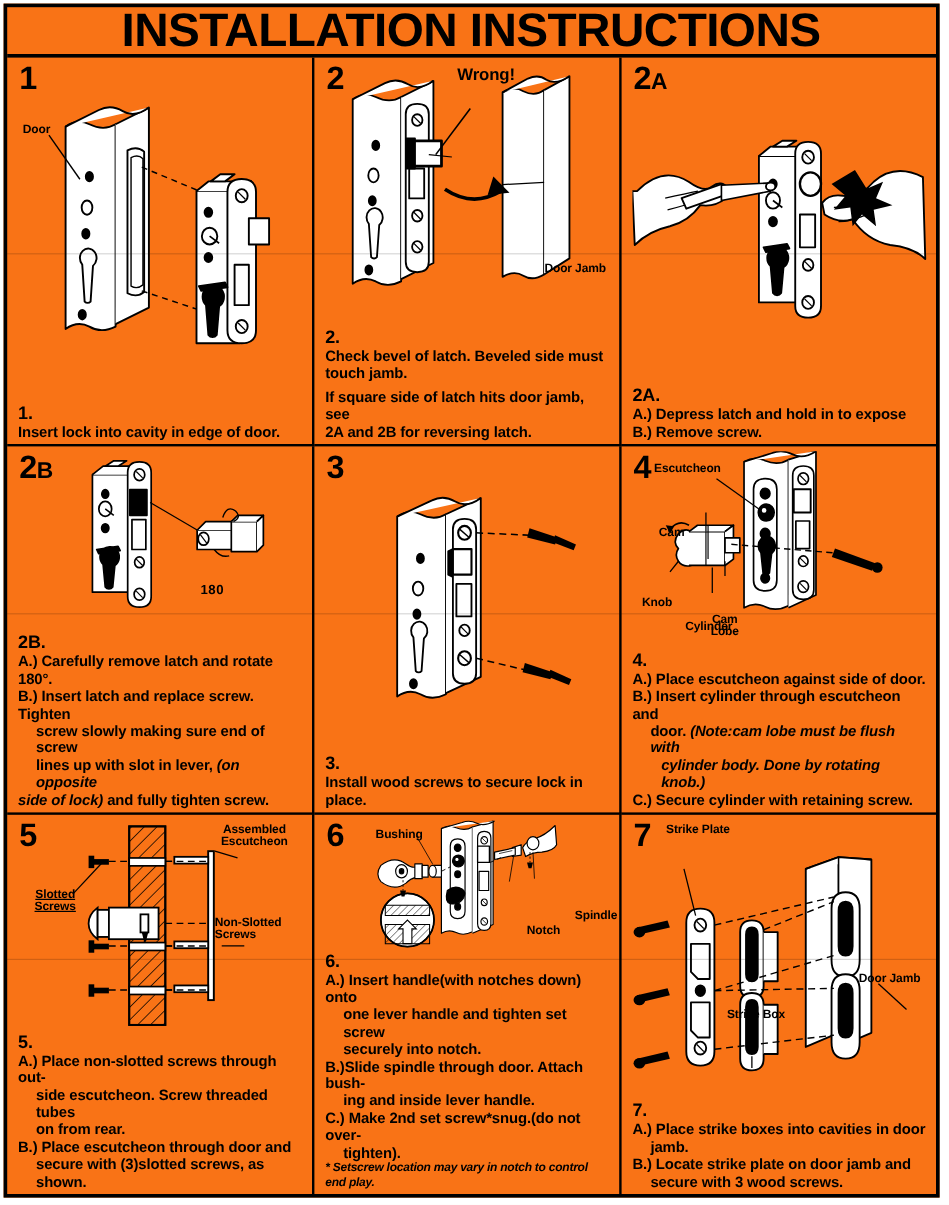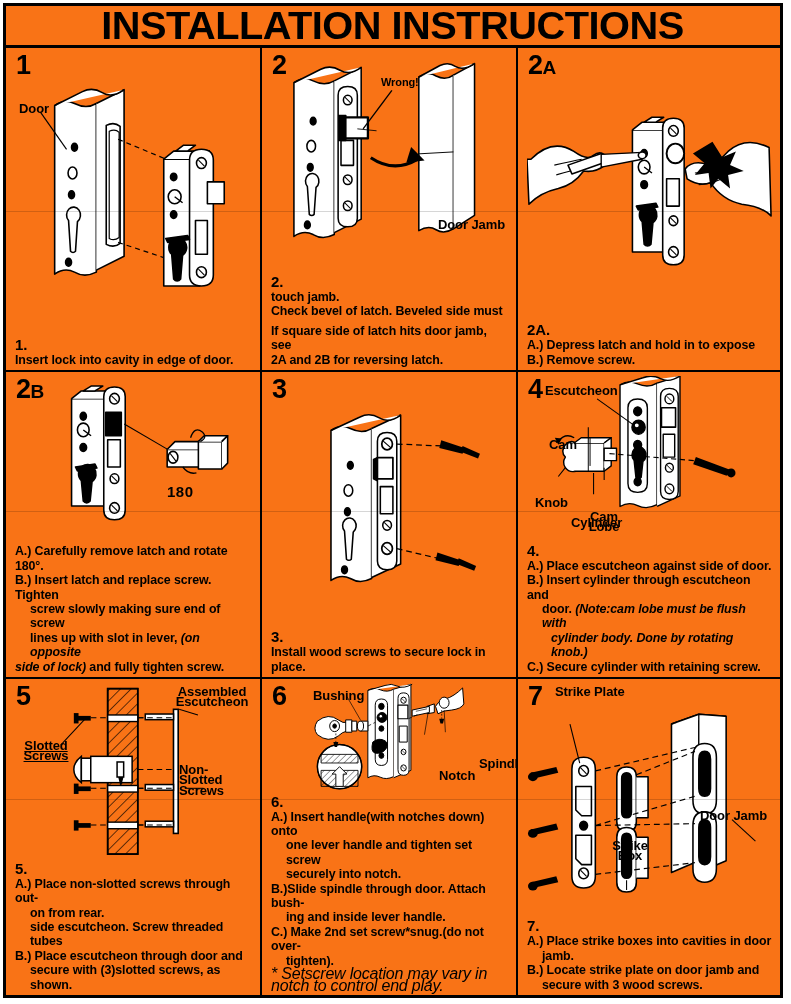--- a/index.html
+++ b/index.html
@@ -81,25 +81,25 @@
     flex:0 0 auto;
     font-size:12.4px;
     line-height:14.4px;
     font-weight:bold;
     letter-spacing:-0.1px;
   }
   .txt .hd{font-size:15px;line-height:17px;font-weight:bold;}
   .txt p{margin:0;}
   .txt .ind2{padding-left:15px;}
   .ital{font-style:italic;}
-  .foot{font-size:16px;line-height:12px;font-style:italic;font-weight:normal;letter-spacing:-0.2px;}
+  .foot{font-size:10px;line-height:12px;font-style:italic;font-weight:bold;letter-spacing:-0.2px;}
 
   .lbl{
     position:absolute;
-    font-size:13px;
+    font-size:10px;
     font-weight:bold;
     line-height:10.4px;
     letter-spacing:-0.1px;
     white-space:nowrap;
   }
   .lbl.ctr{text-align:center;white-space:normal;}
   .hairline{
     position:absolute;left:0;right:0;height:1px;
     background:rgba(0,0,0,0.16);
   }
@@ -207,27 +207,27 @@
            <path d="M150 26 l22 -12 q9 -4 16 1 q8 5 20 -3" fill="#fff"></path>
            <path d="M150 106 l36 -2" stroke-width="1"></path>
          </g>
 
          <path d="M100 110 q24 16 48 2" stroke="#000" stroke-width="3.2" fill="none"></path>
          <path d="M142 99 l14 14 l-19 2 Z" fill="#000"></path>
 
          <path d="M122 40 L92 80" stroke="#000" stroke-width="1.4" fill="none"></path>
          <path d="M86 80 l20 2" stroke="#000" stroke-width="0.9" fill="none"></path>
        </svg>
-       <div class="lbl" style="left:110px;top:5px;font-size:11px;margin-top:20px;">Wrong!</div>
+       <div class="lbl" style="left:110px;top:5px;font-size:14px;">Wrong!</div>
        <div class="lbl" style="right:4px;top:168px;">Door Jamb</div>
      </div>
      <div class="txt">
        <p class="hd">2.</p>
+       <p><span>Check  bevel  of latch.</span><span style="font-weight:bold"> </span><span>Beveled</span> <span>side  must</span></p>
        <p>touch jamb.</p>
-       <p><span>Check  bevel  of latch.</span><span style="font-weight:bold"> </span><span>Beveled</span> <span>side  must</span></p>
        <p style="height:5px"></p>
        <p><span>If</span> <span>square</span> <span>side of latch hits door  jamb, see</span></p>
        <p>2A and 2B for reversing latch.</p>
      </div>
    </div>
 
    <div class="cell c3 r1">
      <div class="stepnum"><span>2</span><span class="sub">A</span></div>
      <div class="art">
        <svg viewBox="0 0 252 240" preserveAspectRatio="xMidYMid meet">
@@ -315,23 +315,24 @@
            <rect x="188" y="66" width="24" height="28" fill="#fff"></rect>
            <path d="M188 66 l6 -6 l24 0 l-6 6" fill="#fff"></path>
            <path d="M212 66 l6 -6 l0 28 l-6 6" fill="#fff"></path>
            <ellipse cx="162" cy="82" rx="5" ry="6" fill="#fff"></ellipse>
            <path d="M159 78 l6 8" stroke-width="1.1"></path>
 
            <path d="M180 62 q4 -12 12 -6 q6 6 -2 10" stroke-width="1.3"></path>
            <path d="M172 92 q6 8 14 6" stroke-width="1.3"></path>
          </g>
        </svg>
-       <div class="lbl" style="left:152px;top:111px;font-size:15px;letter-spacing:0.5px;">180</div>
-     </div>
-     <div class="txt">
+       <div class="lbl" style="left:152px;top:111px;font-size:11px;letter-spacing:0.5px;">180</div>
+     </div>
+     <div class="txt">
+       <p class="hd">2B.</p>
        <p>A.) Carefully remove latch and  rotate 180°.</p>
        <p>B.) Insert latch and replace screw.  Tighten</p>
        <p class="ind2">screw slowly making sure end of screw</p>
        <p class="ind2"><span>lines up with slot in lever,</span> <span class="ital">(on opposite</span></p>
        <p><span class="ital">side of lock)</span> <span>and fully tighten screw.</span></p>
      </div>
    </div>
 
    <div class="cell c2 r2">
      <div class="stepnum">3</div>
@@ -515,22 +516,22 @@
            <path d="M176 112 L196 112"></path>
          </g>
        </svg>
        <div class="lbl ctr" style="right:4px;top:4px;width:74px;">Assembled Escutcheon</div>
        <div class="lbl ctr" style="left:4px;top:58px;width:54px;text-align:center;text-decoration:underline;">Slotted Screws</div>
        <div class="lbl ctr" style="right:2px;top:82px;width:72px;text-align:left;">Non-Slotted Screws</div>
      </div>
      <div class="txt">
        <p class="hd">5.</p>
        <p>A.) Place non-slotted screws through out-</p>
+       <p class="ind2">side escutcheon.  Screw  threaded tubes</p>
        <p class="ind2">on from rear.</p>
-       <p class="ind2">side escutcheon.  Screw  threaded tubes</p>
        <p>B.) Place escutcheon through door and</p>
        <p class="ind2">secure with (3)slotted screws, as shown.</p>
      </div>
    </div>
 
    <div class="cell c2 r3">
      <div class="stepnum">6</div>
      <div class="art">
        <svg viewBox="0 0 248 178" preserveAspectRatio="xMidYMid meet">
          <defs>

